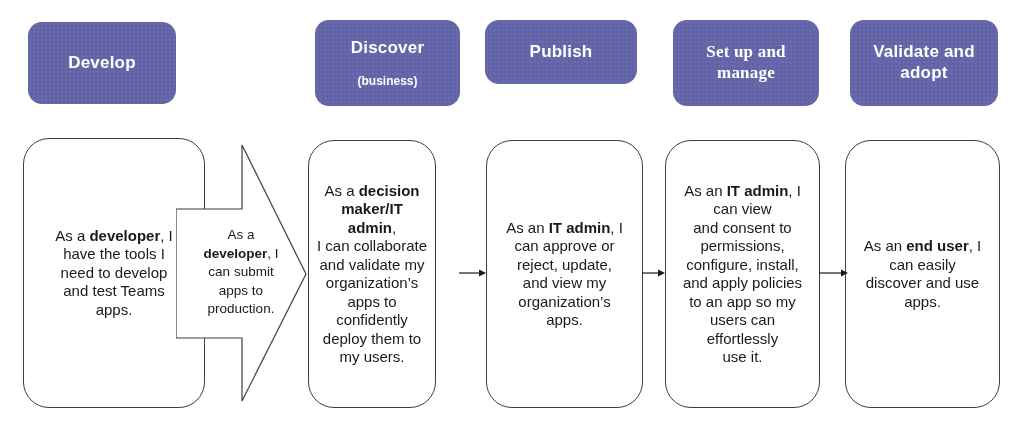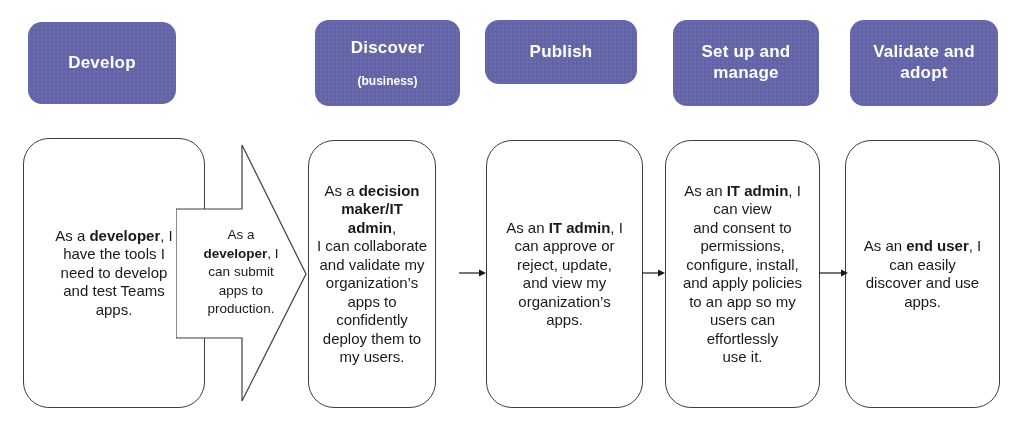--- a/index.html
+++ b/index.html
@@ -81,21 +81,21 @@
 
   <div class="stage-header" style="left:315px; top:20px; width:145px; height:86px;">
     <div class="header-title">Discover</div>
     <div class="header-subtitle">(business)</div>
   </div>
 
   <div class="stage-header" style="left:485px; top:20px; width:152px; height:64px;">
     <div class="header-title">Publish</div>
   </div>
 
-  <div class="stage-header" style="left:673px; top:20px; width:146px; height:86px;">
+  <div class="stage-header" style="left:673px; top:20px; width:146px; height:86px;font-family:Liberation Serif, serif;">
     <div class="header-title">Set up and
 manage</div>
   </div>
 
   <div class="stage-header" style="left:850px; top:20px; width:148px; height:86px;">
     <div class="header-title">Validate and
 adopt</div>
   </div>
 
   <div class="card" style="left:23px; top:138px; width:182px; height:270px;">

